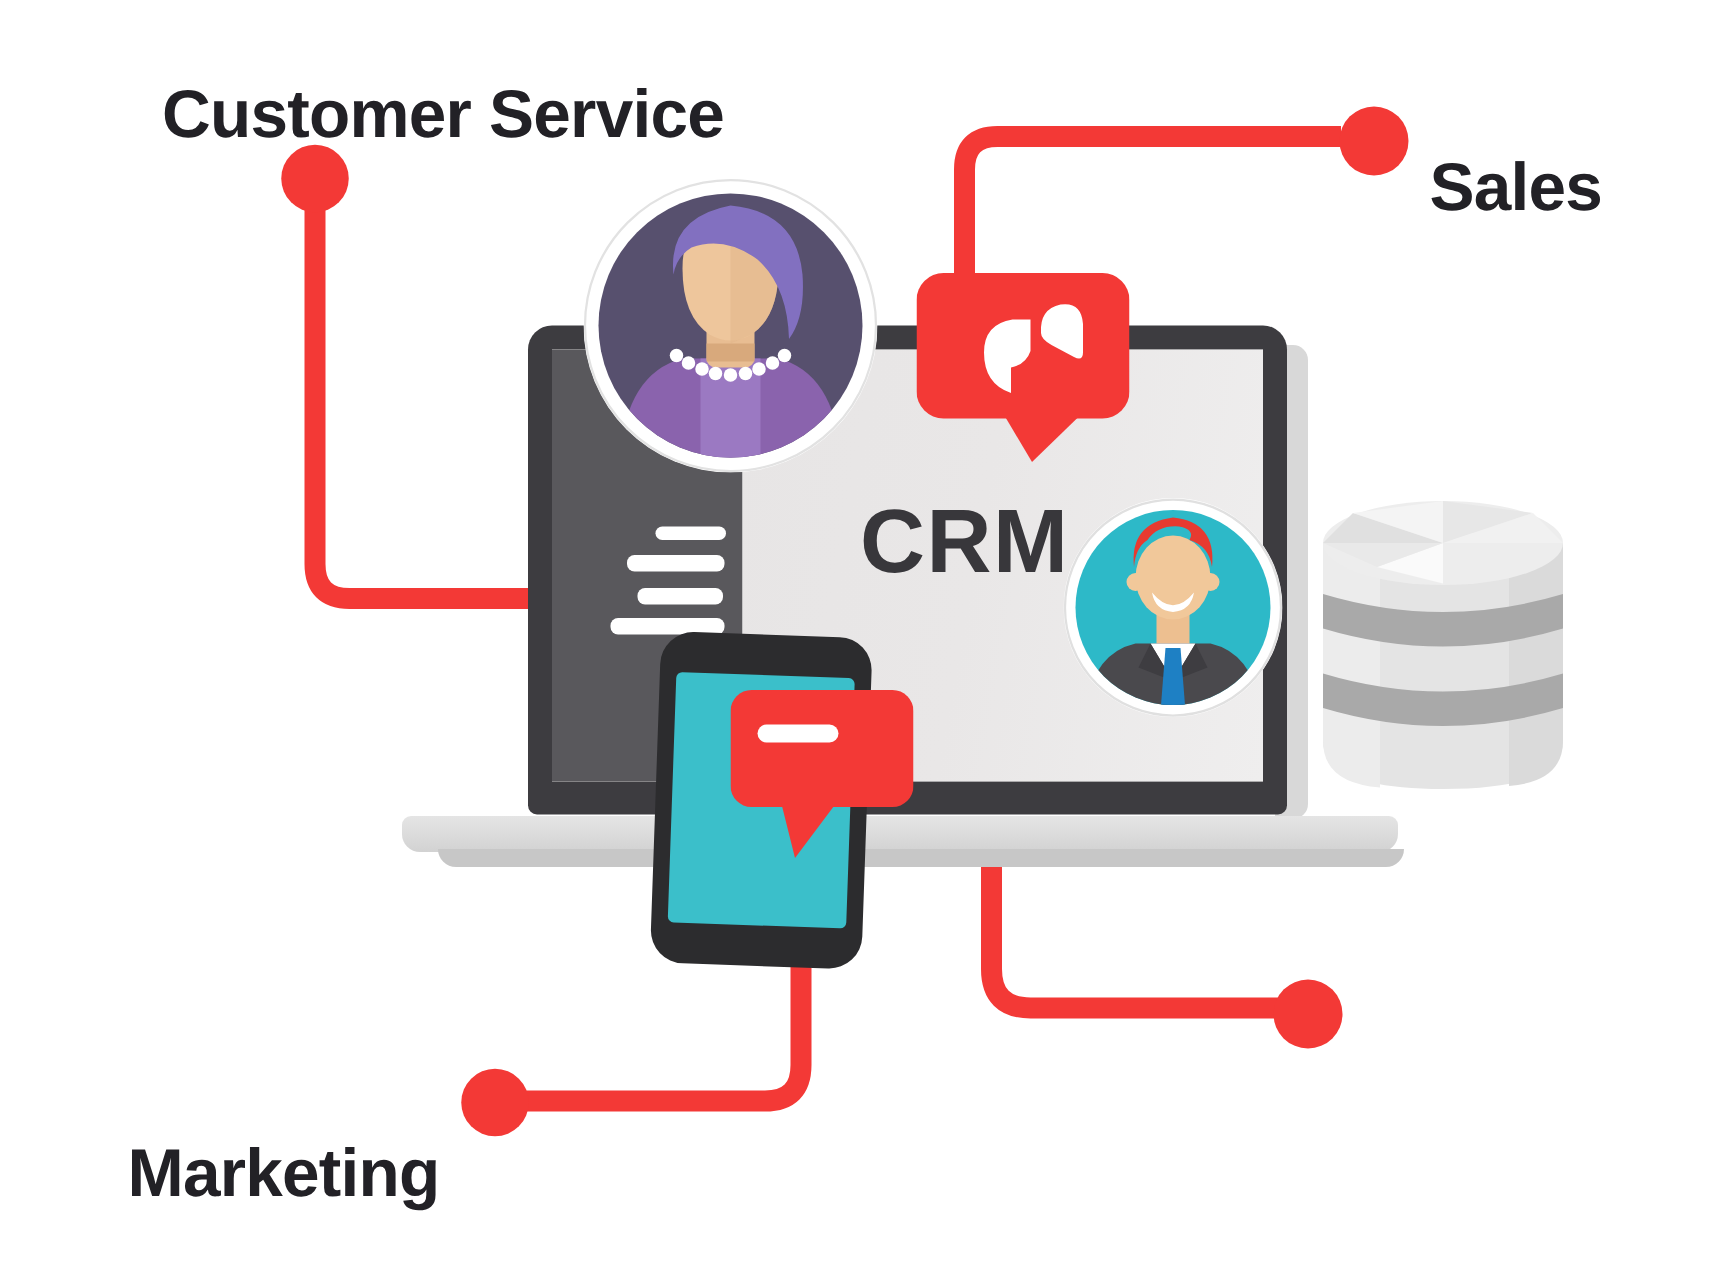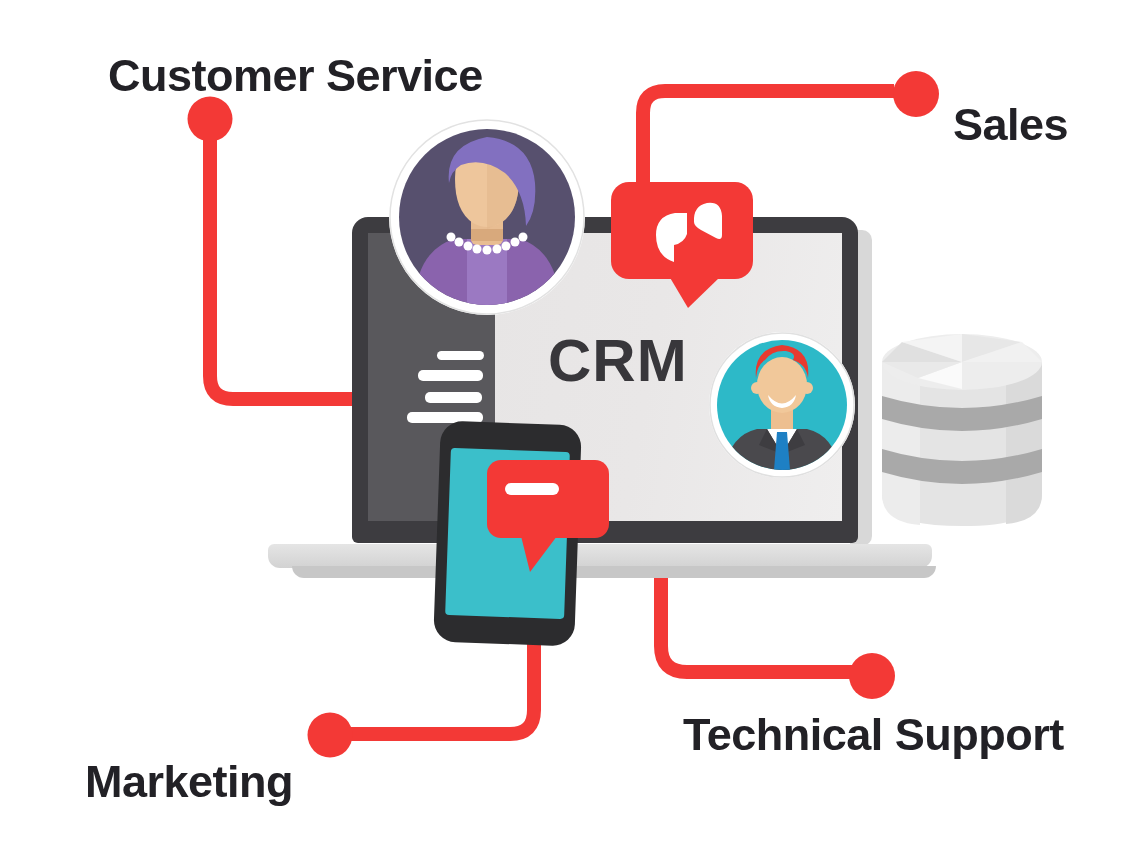--- a/index.html
+++ b/index.html
@@ -28,21 +28,21 @@
   }
   .red-fill{fill:var(--accent-red);}
   .red-stroke{stroke:var(--accent-red);}
   
   #laptop-side-strip{left:850px;top:230px;width:22px;height:316px;background:#d8d8d8;border-radius:0 10px 10px 0;}
   #laptop{left:352px;top:217px;width:506px;height:326px;background:var(--laptop-frame);border-radius:16px 16px 6px 6px;}
   #laptop-screen{position:absolute;left:16px;top:16px;width:474px;height:288px;background:var(--screen-bg);overflow:hidden;}
   #screen-sidebar{position:absolute;left:0;top:0;width:127px;height:288px;background:var(--screen-sidebar);}
   #screen-main{position:absolute;left:127px;top:0;right:0;height:288px;background:linear-gradient(100deg,#e7e5e5 0%,#e9e7e7 45%,#efeeee 100%);}
   .sidebar-bar{position:absolute;background:#ffffff;border-radius:5px;}
-  #crm-title{left:548px;top:331px;width:165px;text-align:left;font-weight:700;font-size:60px;line-height:60px;color:var(--crm-text);letter-spacing:1px;}
+  #crm-title{left:548px;top:331px;width:165px;text-align:right;font-weight:700;font-size:60px;line-height:60px;color:var(--crm-text);letter-spacing:1px;}
   #laptop-base{left:268px;top:544px;width:664px;height:24px;background:linear-gradient(#e5e5e5,#d2d2d2);border-radius:6px 6px 12px 12px;}
   #laptop-base-lip{left:292px;top:566px;width:644px;height:12px;background:#c7c7c7;border-radius:0 0 12px 12px;}
   
   #phone{left:437px;top:423px;width:141px;height:221px;background:#2c2c2e;border-radius:22px;transform:rotate(2deg);}
   #phone-screen{position:absolute;left:11px;top:27px;width:119px;height:167px;background:var(--teal);border-radius:4px;}
 </style>
 </head>
 <body>
 
 <div id="canvas">
@@ -161,15 +161,14 @@
 
   <svg class="abs" style="left:487px;top:460px" width="122" height="114" viewBox="0 0 122 114">
     <rect class="red-fill" x="0" y="0" width="122" height="78" rx="14"></rect>
     <path class="red-fill" d="M34,76 h36 l-27,36 z"></path>
     <rect x="18" y="23" width="54" height="12" rx="6" fill="#ffffff"></rect>
   </svg>
 
   <div class="label" style="left:108px;top:52px;">Customer Service</div>
   <div class="label" style="left:953px;top:68px;margin-top:33px;">Sales</div>
   <div class="label" style="left:85px;top:710px;margin-top:48px;">Marketing</div>
-  <div class="label" style="left:683px;top:711px;">Technical Support</div>
 
 </div>
 
 </body></html>

